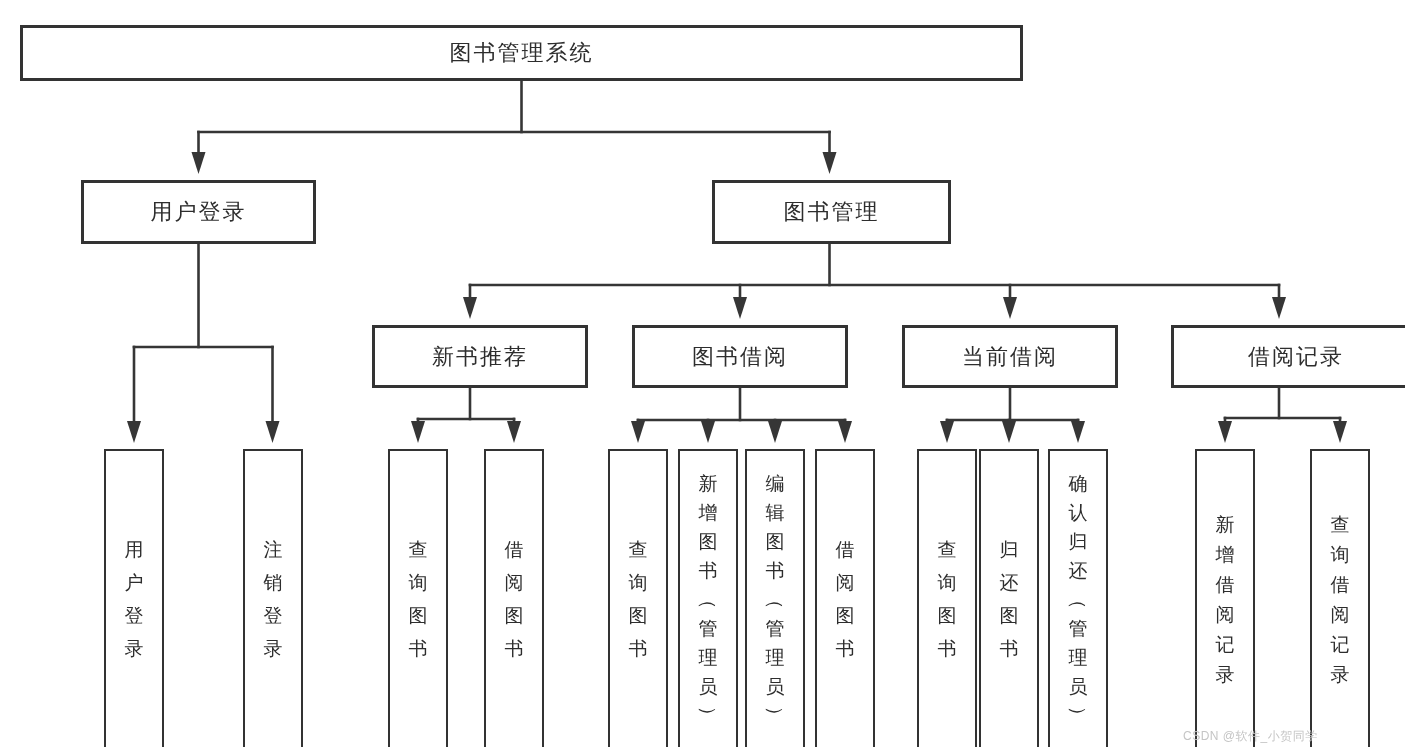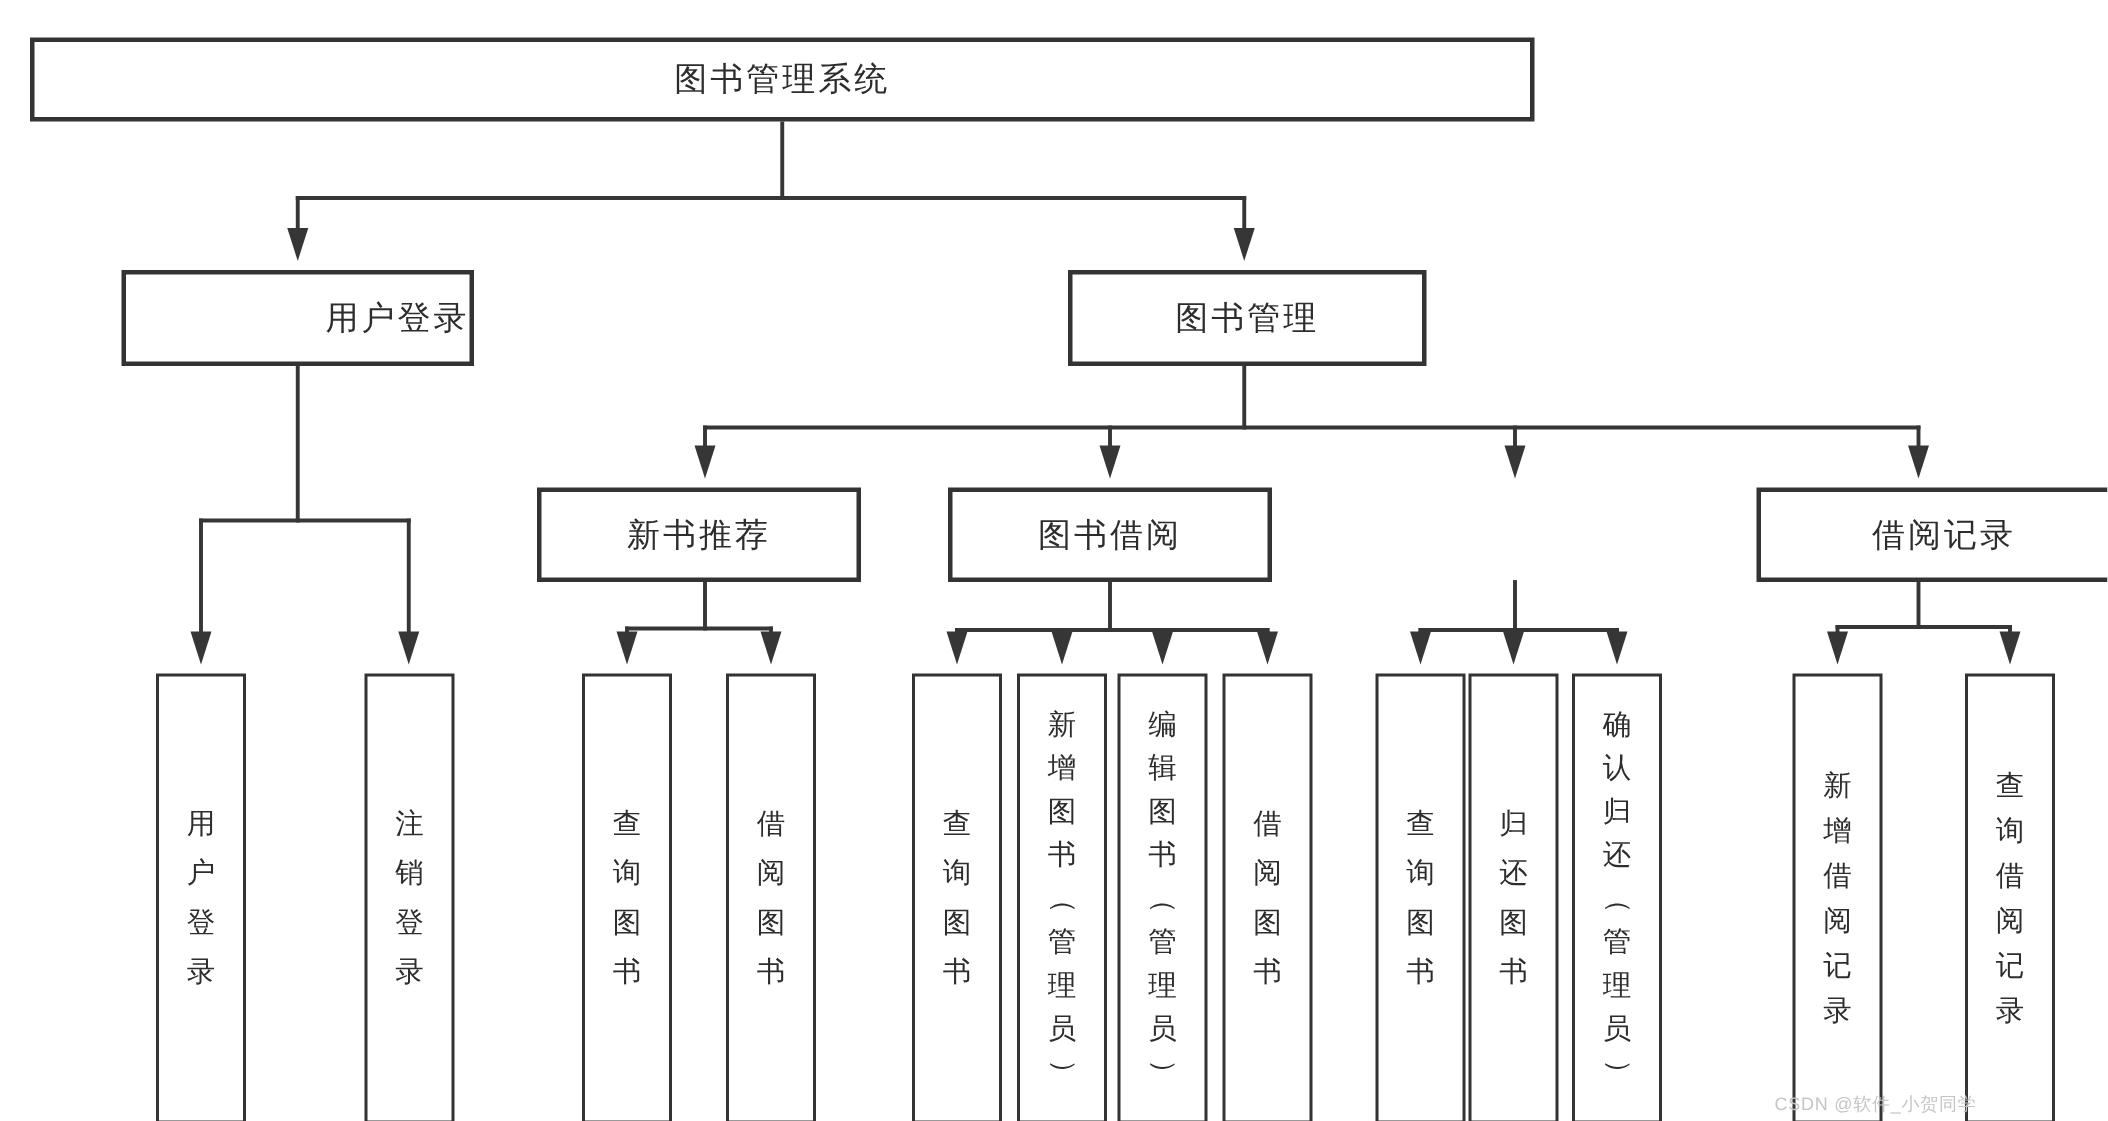--- a/index.html
+++ b/index.html
@@ -112,32 +112,35 @@
       <line x1="1225" y1="406" x2="1225" y2="411" stroke="#363636" stroke-width="2.6" stroke-linecap="square"></line>
       <polygon points="1218,409 1232,409 1225,431" fill="#363636"></polygon>
       <line x1="1340" y1="406" x2="1340" y2="411" stroke="#363636" stroke-width="2.6" stroke-linecap="square"></line>
       <polygon points="1333,409 1347,409 1340,431" fill="#363636"></polygon>
     </svg>
 
   <div class="hbox" style="left:20px;top:13px;width:1003px;height:56px;">
     <span>图书管理系统</span>
   </div>
 
-  <div class="hbox" style="left:81px;top:168px;width:235px;height:64px;justify-content:flex-end;">
+  <div class="hbox" style="left:81px;top:168px;width:235px;height:64px;">
     <span>用户登录</span>
   </div>
   <div class="hbox" style="left:712px;top:168px;width:239px;height:64px;">
     <span>图书管理</span>
   </div>
 
-  <div class="hbox" style="left:358px;top:313px;width:216px;height:63px;">
+  <div class="hbox" style="left:372px;top:313px;width:216px;height:63px;">
     <span>新书推荐</span>
   </div>
   <div class="hbox" style="left:632px;top:313px;width:216px;height:63px;">
     <span>图书借阅</span>
+  </div>
+  <div class="hbox" style="left:902px;top:313px;width:216px;height:63px;">
+    <span>当前借阅</span>
   </div>
   <div class="hbox" style="left:1171px;top:313px;width:250px;height:63px;">
     <span>借阅记录</span>
   </div>
 
   <div class="vbox vlabel" style="left: 104px; gap: 14px;">
       <span class="vchar">用</span>
       <span class="vchar">户</span>
       <span class="vchar">登</span>
       <span class="vchar">录</span>

